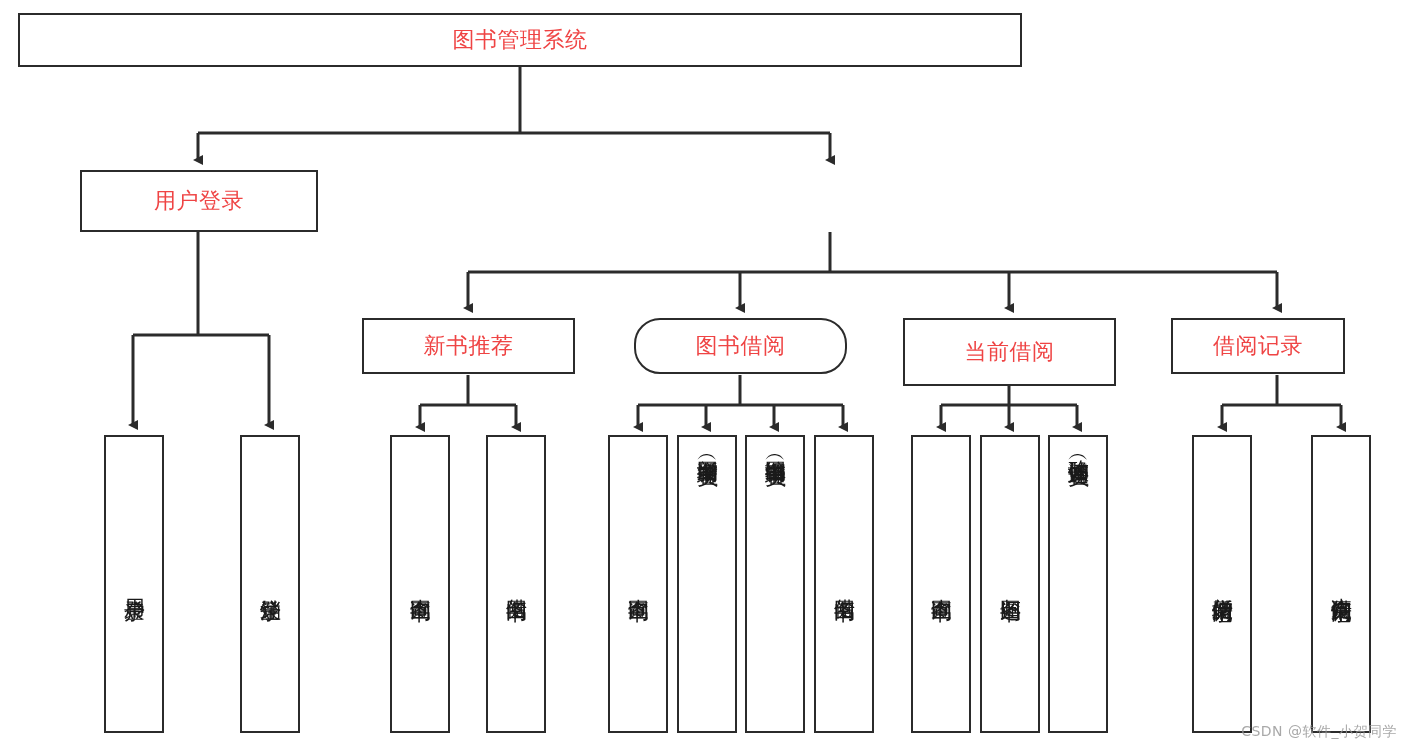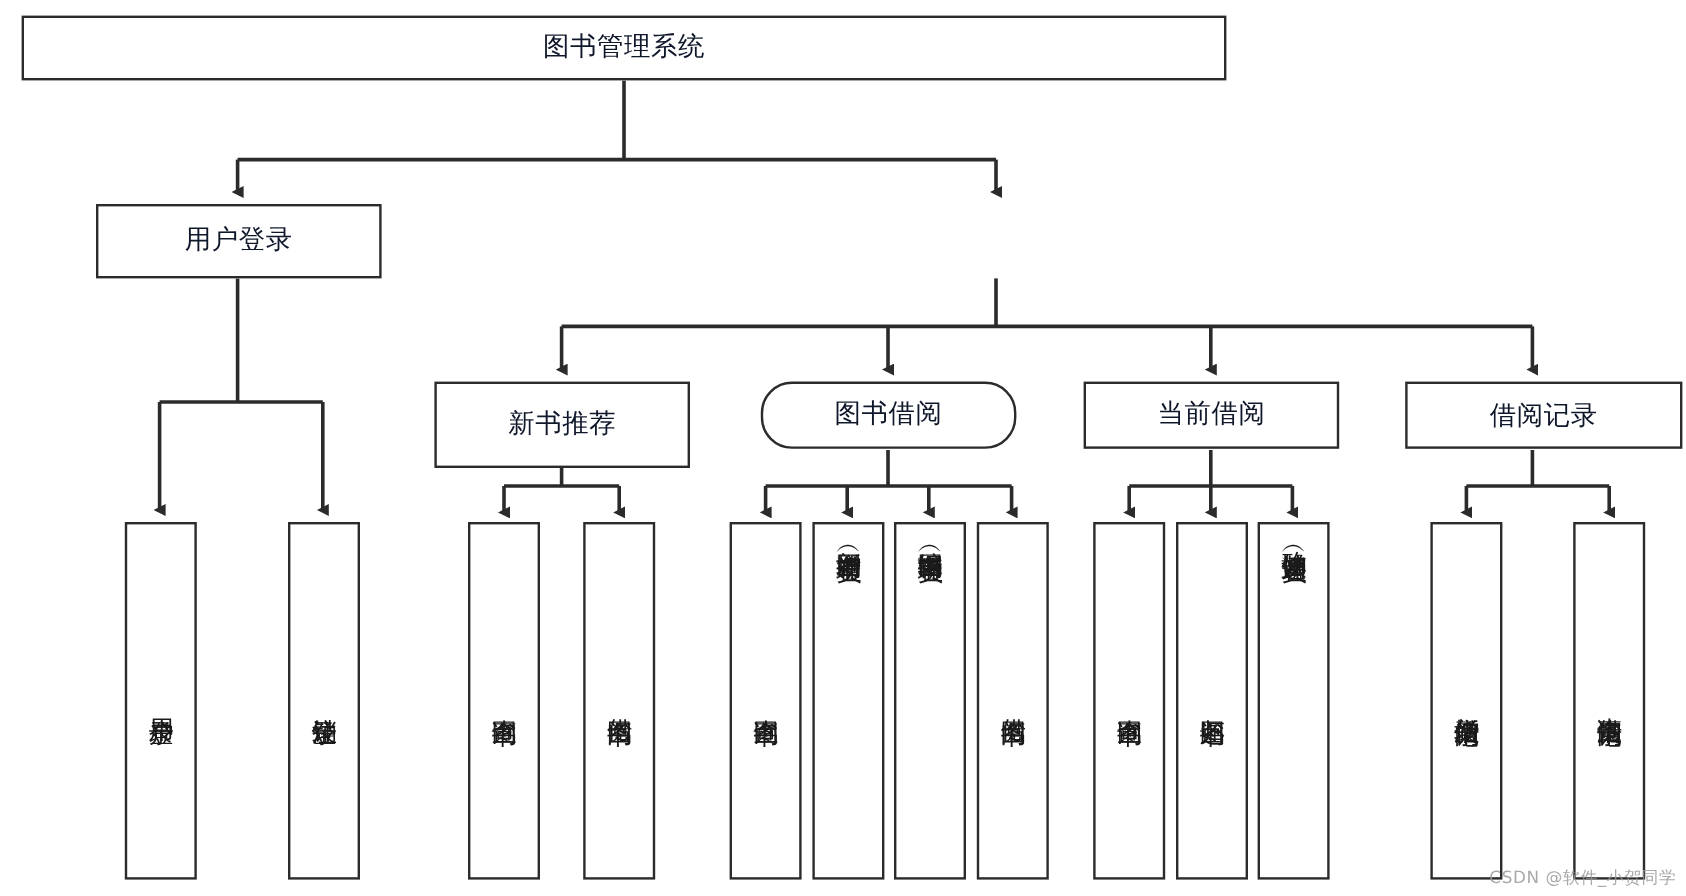--- a/index.html
+++ b/index.html
@@ -33,21 +33,21 @@
     box-sizing: border-box;
     background: #ffffff;
     border: 2px solid #2b2b2b;
     display: flex;
     align-items: center;
     justify-content: center;
     overflow: hidden;
   }
   .node-label-h {
     font-size: 22px;
-    color: #0f172a;
+    color: #ef4444;
     letter-spacing: 0.5px;
     line-height: 1.1;
     white-space: nowrap;
     text-align: left;
   }
   .node-label-v {
     font-size: 21px;
     color: #1a1a1a;
     line-height: 1.18;
     text-align: center;
@@ -150,33 +150,33 @@
 
   <div class="node-box" style="left:18px; top:13px; width:1004px; height:54px;">
     <span class="node-label-h">图书管理系统</span>
   </div>
 
   <div class="node-box" style="left:80px; top:170px; width:238px; height:62px;">
     <span class="node-label-h">用户登录</span>
   </div>
 
 
-  <div class="node-box" style="left:362px; top:318px; width:213px; height:72px;">
+  <div class="node-box" style="left:362px; top:318px; width:213px; height:56px;">
     <span class="node-label-h">新书推荐</span>
   </div>
 
   <div class="node-box" style="left:634px; top:318px; width:213px; height:56px;border-radius:26px;">
     <span class="node-label-h">图书借阅</span>
   </div>
 
-  <div class="node-box" style="left:903px; top:318px; width:213px; height:56px;">
+  <div class="node-box" style="left:903px; top:318px; width:213px; height:68px;">
     <span class="node-label-h">当前借阅</span>
   </div>
 
-  <div class="node-box" style="left:1171px; top:318px; width:231px; height:56px;font-family:Liberation Serif, serif;">
+  <div class="node-box" style="left:1171px; top:318px; width:174px; height:56px;">
     <span class="node-label-h">借阅记录</span>
   </div>
 
   <div class="node-box leaf-box center-v" style="left:104px; top:435px; width:60px; height:298px;">
     <span class="node-label-v">用户登录</span>
   </div>
 
   <div class="node-box leaf-box center-v" style="left:240px; top:435px; width:60px; height:298px;">
     <span class="node-label-v">注销登录</span>
   </div>

